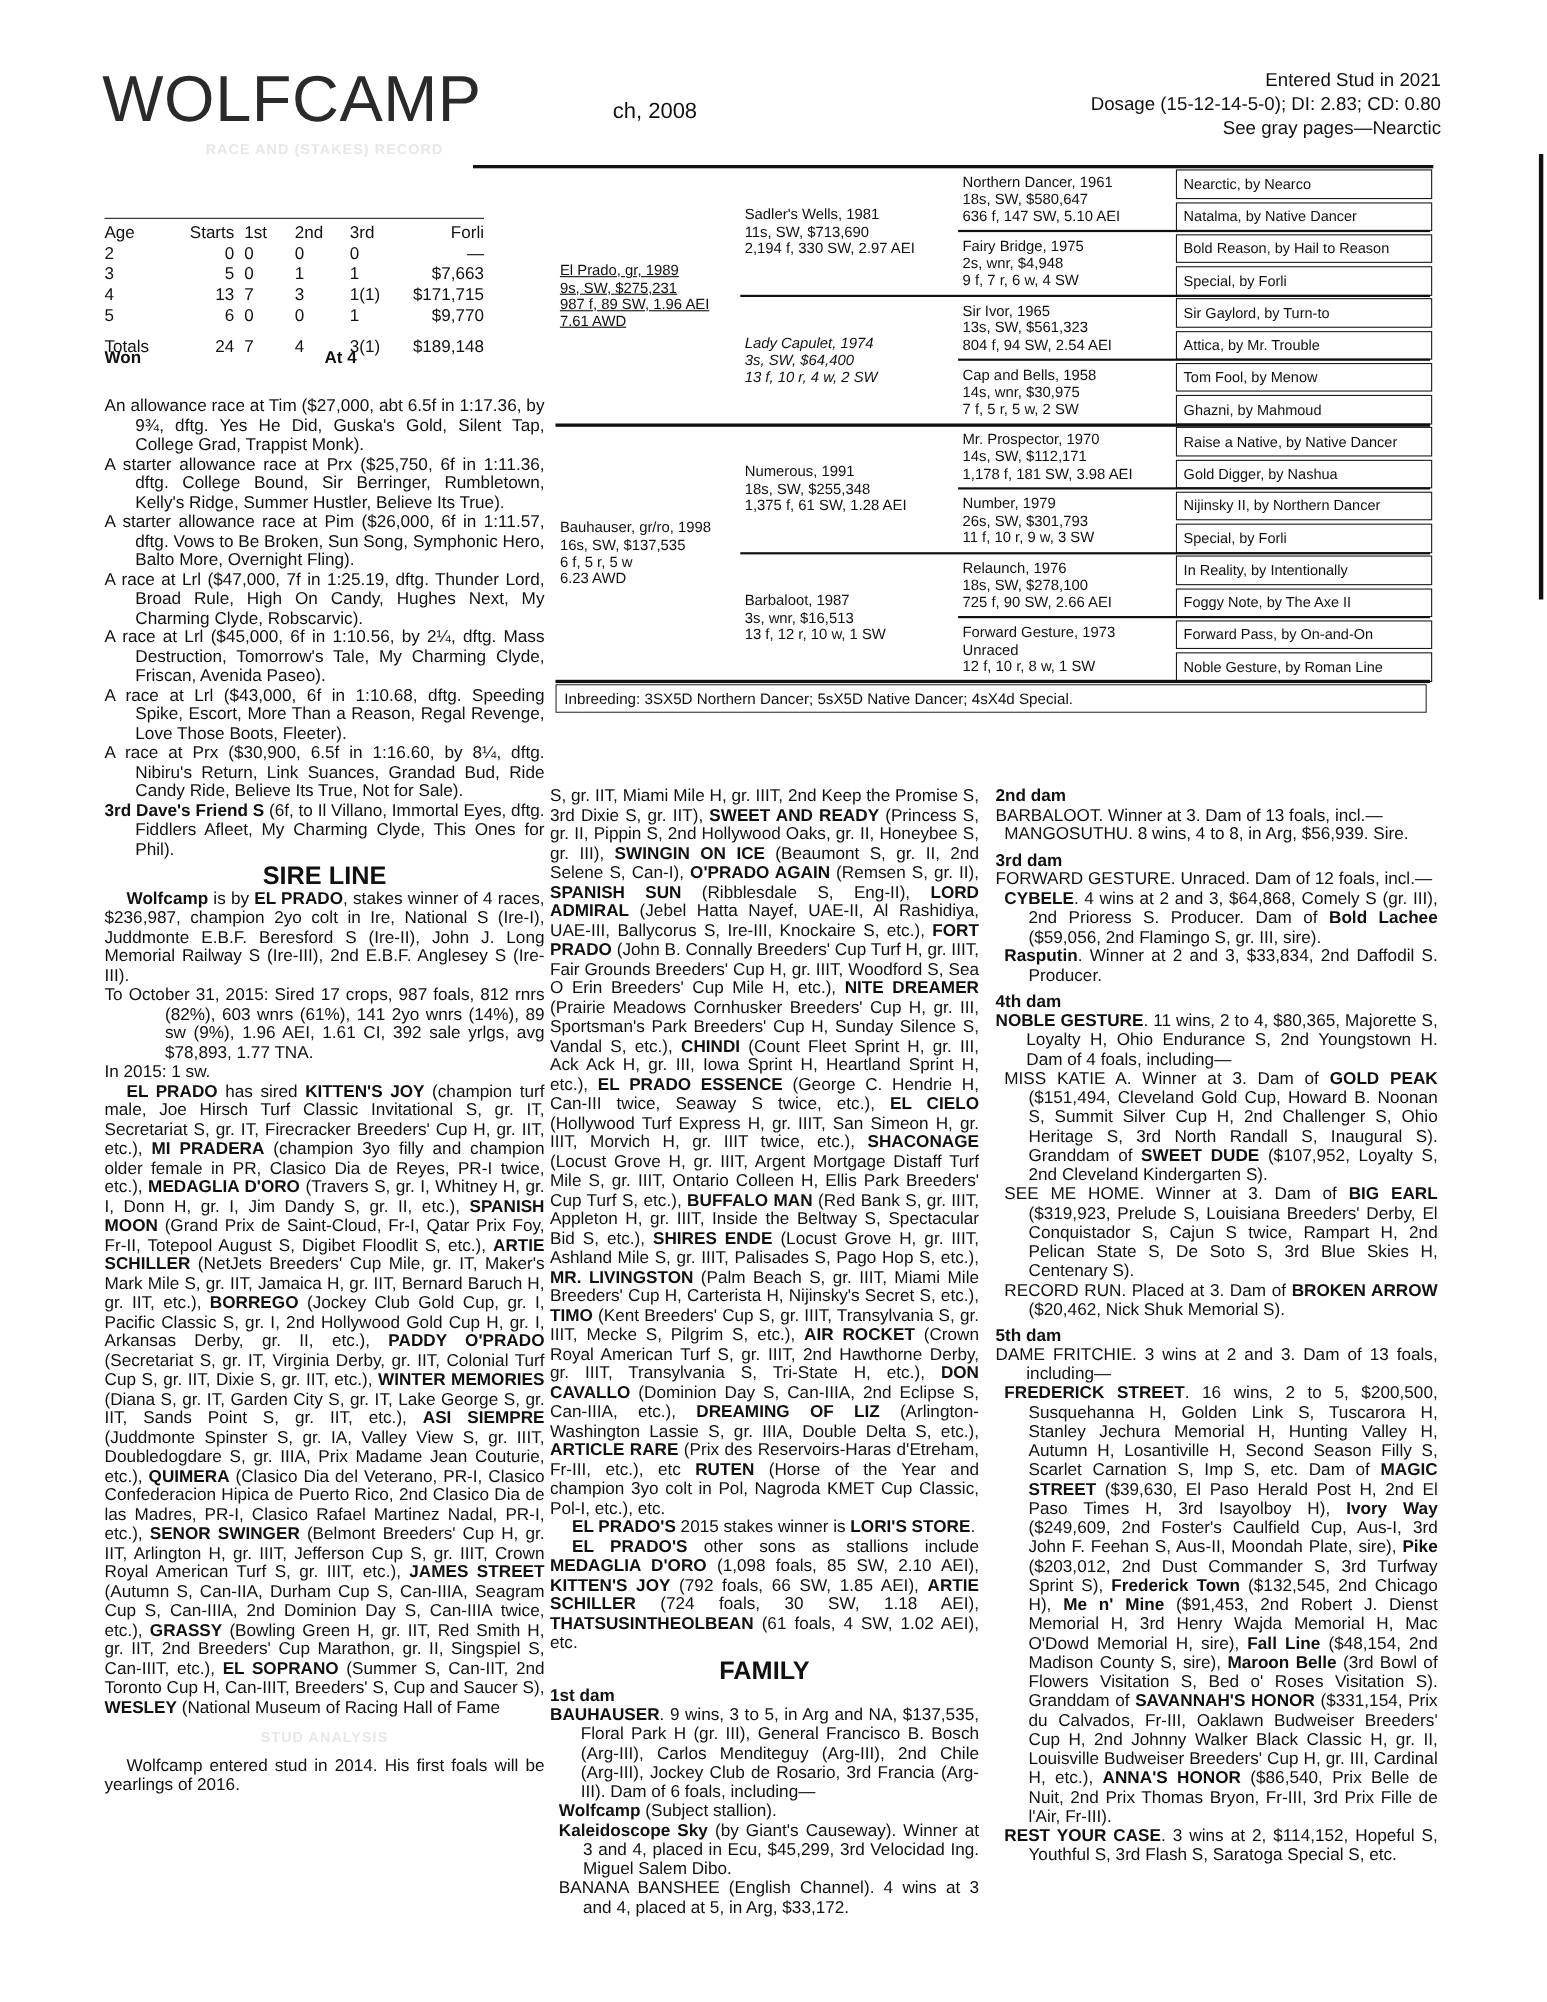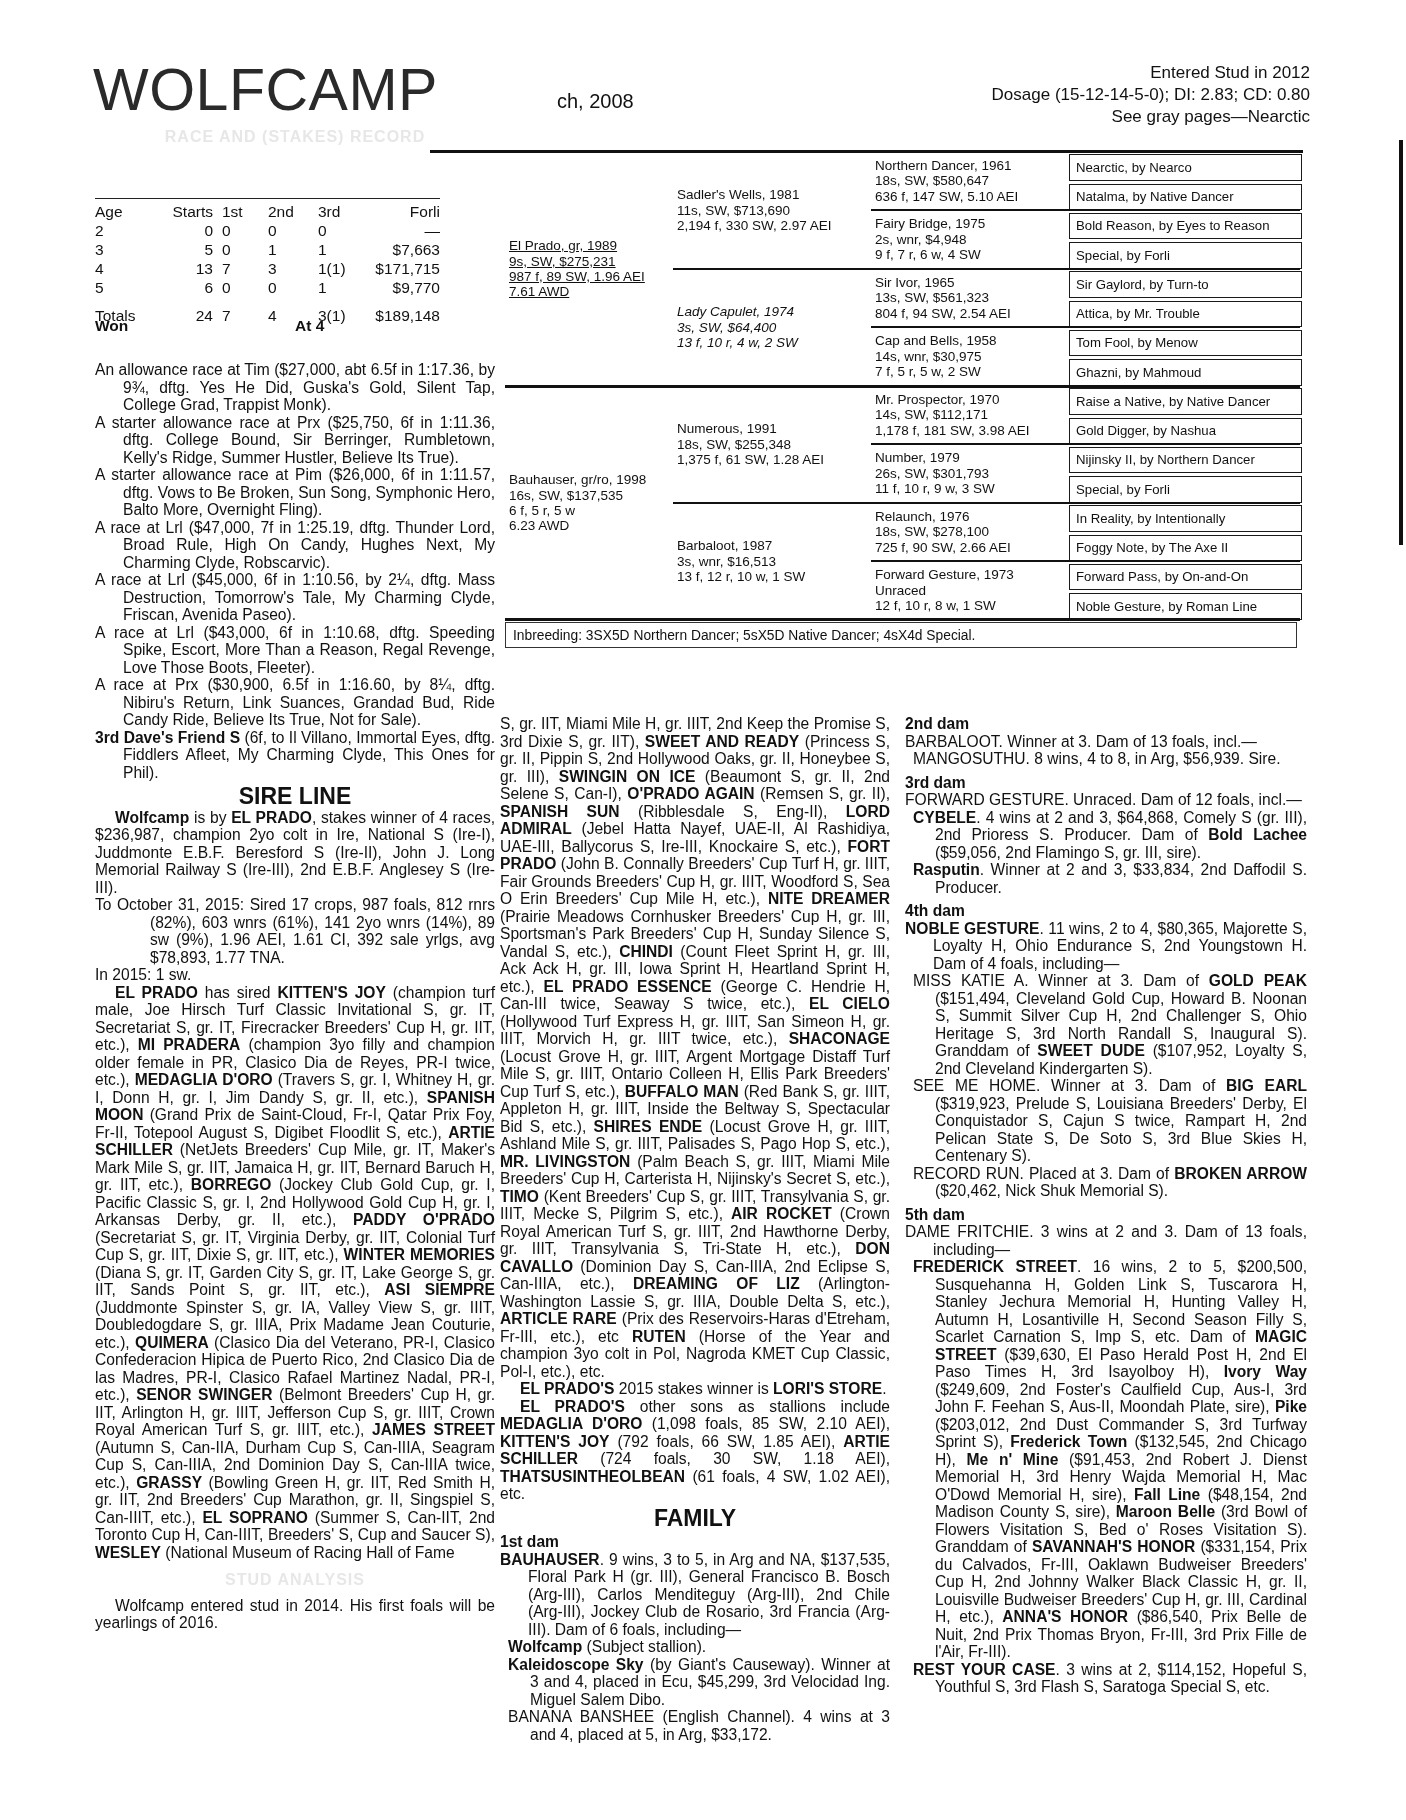--- a/index.html
+++ b/index.html
@@ -3,21 +3,21 @@
 <meta charset="utf-8">
 <style>
   html,body{margin:0;padding:0;background:#fff;}
   #page{position:relative;width:1406px;height:1820px;background:#fff;
         font-family:"Liberation Sans",sans-serif;color:#111;overflow:hidden;}
   .abs{position:absolute;}
   
   #title{left:93px;top:56px;font-size:59px;font-weight:400;letter-spacing:0.5px;color:#2a2a2a;}
   #ch-year{left:557px;top:90px;font-size:20px;}
   #hdr-right{right:96px;top:62px;text-align:right;font-size:17px;line-height:22px;}
-  .wm{color:#e7e7e7;font-weight:700;font-size:16px;letter-spacing:1px;text-align:center;width:400px;}
+  .wm{color:#e7e7e7;font-weight:700;font-size:13px;letter-spacing:1px;text-align:center;width:400px;}
   
   #race-table{left:95px;top:198px;width:345px;font-size:15.5px;}
   .rr-grid{display:grid;grid-template-columns:52px 66px 46px 50px 56px 75px;line-height:19px;}
   .rr-head{border-top:1.5px solid #222;padding-top:3px;}
   .c-r{text-align:right;}
   .rr-tot{margin-top:9px;}
   #won-row{left:95px;top:317px;width:400px;font-weight:700;font-size:15.5px;}
   #won-at{position:absolute;left:200px;top:0;}
   
   .col{font-size:15.6px;line-height:17.5px;text-align:justify;margin-top:22px;}
@@ -43,21 +43,21 @@
   b{font-weight:700;}
 </style>
 </head>
 <body>
 
 <div id="page">
 
   <div class="abs" id="title">WOLFCAMP</div>
   <div class="abs" id="ch-year">ch, 2008</div>
   <div class="abs" id="hdr-right">
-    <div>Entered Stud in 2012</div>
+    <div>Entered Stud in 2021</div>
     <div>Dosage (15-12-14-5-0);  DI: 2.83; CD: 0.80</div>
     <div>See gray pages—Nearctic</div>
   </div>
   <div class="abs wm" style="left:95px;top:128px;">RACE AND (STAKES) RECORD</div>
 
   <div class="abs" id="race-table">
     <div class="rr-grid rr-head">
       <div>Age</div>
       <div class="c-r">Starts</div>
       <div style="padding-left:9px">1st</div>
@@ -202,21 +202,21 @@
         <div>725 f, 90 SW, 2.66 AEI</div>
       </div>
     <div class="ped-cell" style="left:370px;top:409.5px;width:192px;height:58px;">
         <div>Forward Gesture, 1973</div>
         <div>Unraced</div>
         <div>12 f, 10 r, 8 w, 1 SW</div>
       </div>
 
     <div class="g4box" style="top:2px;">Nearctic, by Nearco</div>
     <div class="g4box" style="top:31.5px;">Natalma, by Native Dancer</div>
-    <div class="g4box" style="top:60.5px;">Bold Reason, by Eyes to Reason</div>
+    <div class="g4box" style="top:60.5px;">Bold Reason, by Hail to Reason</div>
     <div class="g4box" style="top:90px;">Special, by Forli</div>
     <div class="g4box" style="top:119px;">Sir Gaylord, by Turn-to</div>
     <div class="g4box" style="top:148.5px;">Attica, by Mr. Trouble</div>
     <div class="g4box" style="top:177.5px;">Tom Fool, by Menow</div>
     <div class="g4box" style="top:207px;">Ghazni, by Mahmoud</div>
     <div class="g4box" style="top:236px;">Raise a Native, by Native Dancer</div>
     <div class="g4box" style="top:265.5px;">Gold Digger, by Nashua</div>
     <div class="g4box" style="top:294.5px;">Nijinsky II, by Northern Dancer</div>
     <div class="g4box" style="top:324px;">Special, by Forli</div>
     <div class="g4box" style="top:353px;">In Reality, by Intentionally</div>

